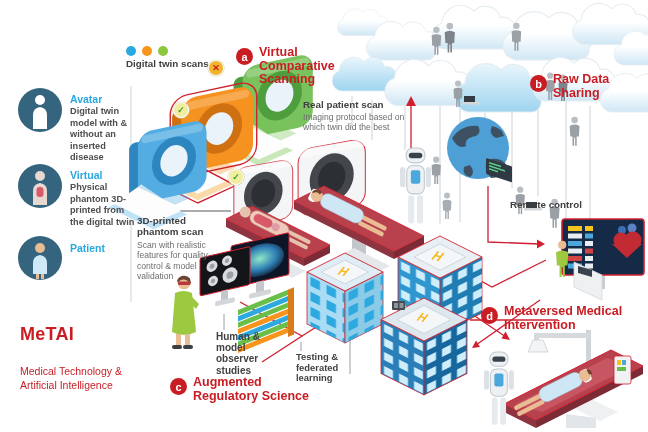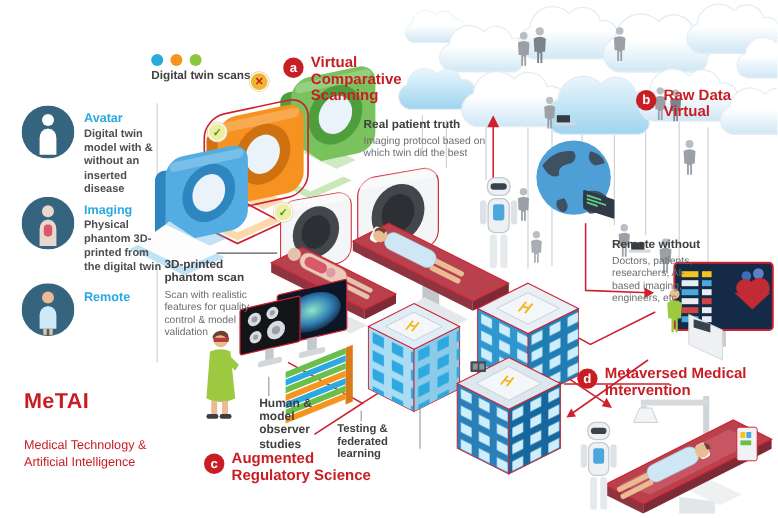--- a/index.html
+++ b/index.html
@@ -382,65 +382,64 @@
 <div class="abs ent-desc" style="left:70px;top:106px;width:62px">Digital twin model with &amp; without an inserted disease</div>
 
 <div class="abs" style="left:18px;top:164px">
   <svg class="ent-icon" viewBox="0 0 44 44">
         <circle cx="22" cy="22" r="22" fill="#35647e"></circle>
     <circle cx="22" cy="12" r="5" fill="#e8d8cf"></circle>
     <path d="M15,41 L15,27 Q15,20 22,19 Q29,20 29,27 L29,41 Z" fill="#e8d8cf"></path>
     <rect x="18.5" y="23" width="7" height="10" rx="3" fill="#d85a6a"></rect>
       </svg>
 </div>
-<div class="abs ent-label" style="left:70px;top:169px">Imaging</div>
+<div class="abs ent-label" style="left:70px;top:169px">Virtual</div>
 <div class="abs ent-desc" style="left:70px;top:182px;width:68px">Physical phantom 3D-printed from the digital twin</div>
 
 <div class="abs" style="left:18px;top:236px">
   <svg class="ent-icon" viewBox="0 0 44 44">
         <circle cx="22" cy="22" r="22" fill="#35647e"></circle>
     <circle cx="22" cy="12" r="5" fill="#e9bc94"></circle>
     <path d="M15,38 L15,27 Q15,20 22,19 Q29,20 29,27 L29,38 Z" fill="#cfe9f6"></path>
     <rect x="18" y="38" width="3" height="5" fill="#e9bc94"></rect>
         <rect x="23" y="38" width="3" height="5" fill="#e9bc94"></rect>
       </svg>
 </div>
-<div class="abs ent-label" style="left:70px;top:242px">Remote</div>
+<div class="abs ent-label" style="left:70px;top:242px">Patient</div>
 
 <div class="abs brand-title" style="left:20px;top:324px">MeTAI</div>
 <div class="abs brand-sub" style="left:20px;top:365px;width:115px">Medical Technology &amp; Artificial Intelligence</div>
 
 <div class="abs" style="left:126px;top:42px">
   <span class="dot" style="background:#2aa9e0"></span><span class="dot" style="background:#f7941d"></span><span class="dot" style="background:#8dc63f"></span>
 </div>
 <div class="abs lbl" style="left:126px;top:59px;width:95px">Digital twin scans</div>
 
 <div class="abs badge" style="left:236px;top:48px">a</div>
 <div class="abs red-h" style="left:259px;top:46px;width:88px">Virtual Comparative Scanning</div>
 
 <div class="abs badge" style="left:530px;top:75px">b</div>
-<div class="abs red-h" style="left:553px;top:73px;width:80px">Raw Data Virtual</div>
+<div class="abs red-h" style="left:553px;top:73px;width:80px">Raw Data Sharing</div>
 
 <div class="abs badge" style="left:170px;top:378px">c</div>
 <div class="abs red-h" style="left:193px;top:376px;width:130px">Augmented Regulatory Science</div>
 
 <div class="abs badge" style="left:481px;top:307px">d</div>
 <div class="abs red-h" style="left:504px;top:305px;width:150px">Metaversed Medical Intervention</div>
 
-<div class="abs lbl" style="left:303px;top:100px;width:120px">Real patient truth</div>
+<div class="abs lbl" style="left:303px;top:100px;width:120px">Real patient scan</div>
 <div class="abs desc" style="left:303px;top:112px;width:118px">Imaging protocol based on which twin did the best</div>
 
 <div class="abs lbl" style="left:137px;top:216px;width:80px">3D-printed phantom scan</div>
 <div class="abs desc" style="left:137px;top:240px;width:84px">Scan with realistic features for quality control &amp; model validation</div>
 
 <div class="abs lbl" style="left:216px;top:331px;width:72px;font-size:10px">Human &amp; model observer studies</div>
-<div class="abs lbl" style="left:281px;top:352px;width:62px;font-size:9.4px">Testing &amp; federated learning</div>
-
-<div class="abs lbl" style="left:510px;top:200px;width:92px">Remote without</div>
-<div class="abs desc" style="left:510px;top:212px;width:78px">Doctors, patients, researchers, AI-based imaging, engineers, etc.</div>
+<div class="abs lbl" style="left:296px;top:352px;width:62px;font-size:9.4px">Testing &amp; federated learning</div>
+
+<div class="abs lbl" style="left:510px;top:200px;width:92px">Remote control</div>
 
 <div class="abs mini mini-cross" style="left:208px;top:60px">✕</div>
 <div class="abs mini mini-check" style="left:173px;top:102px">✓</div>
 <div class="abs mini mini-check" style="left:228px;top:169px">✓</div>
 
 <span class="heli" style="left:339px;top:264px;font-size:13px">H</span>
 <span class="heli" style="left:433px;top:248px;font-size:14px">H</span>
 <span class="heli" style="left:418px;top:310px;font-size:13px">H</span>
 
 </div>

